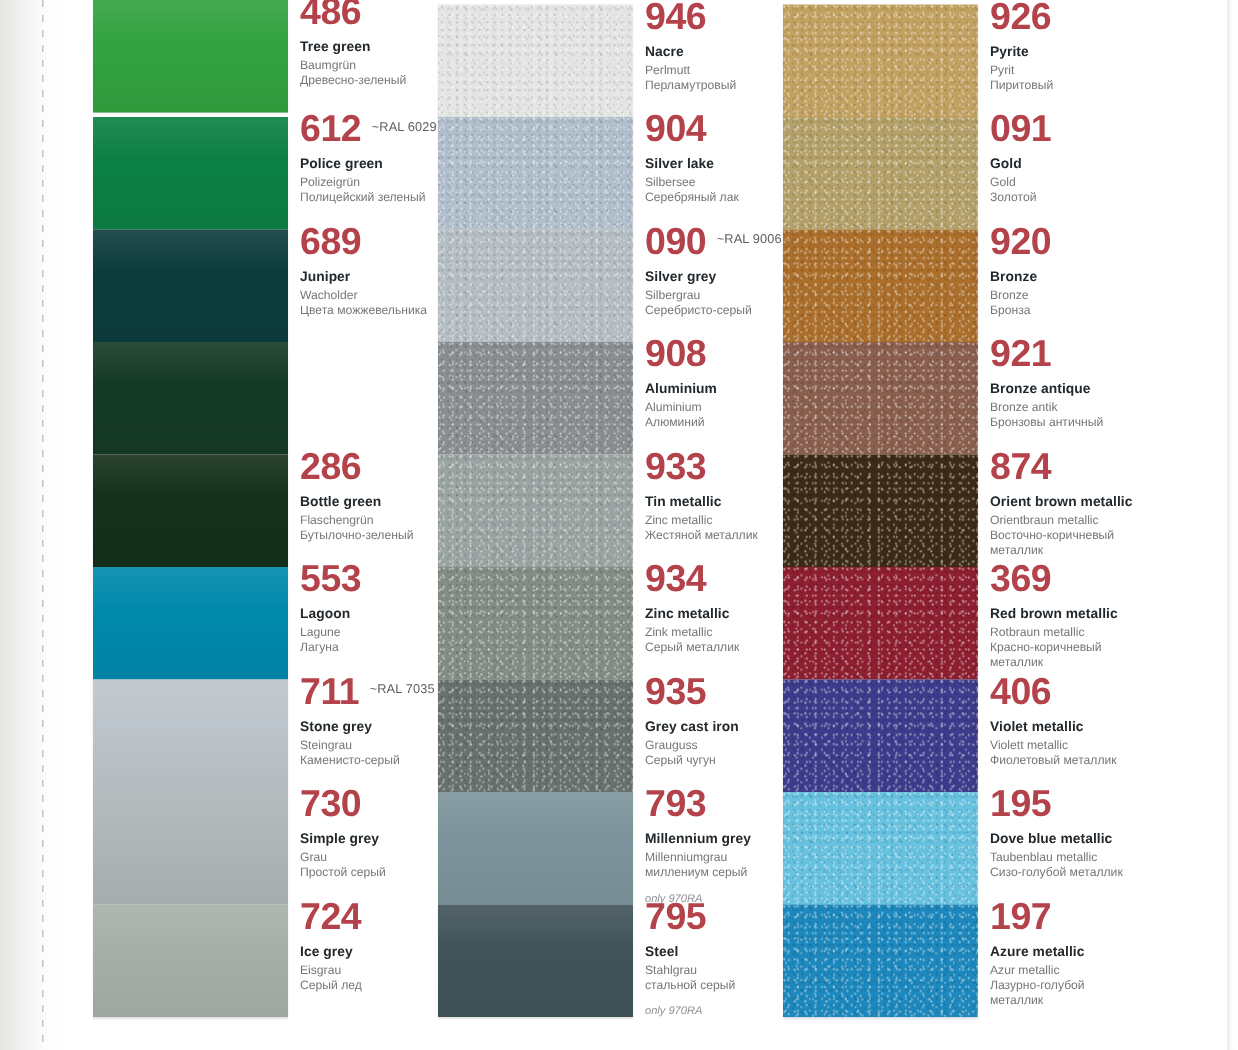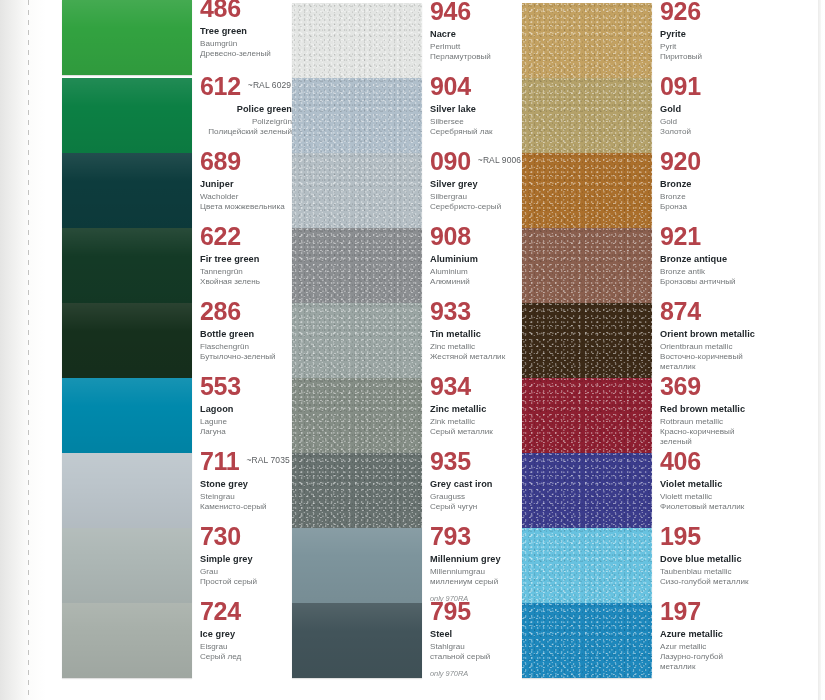--- a/index.html
+++ b/index.html
@@ -138,21 +138,21 @@
           </div>
           <div class="info">
             <div class="code-line">
               <div class="code">486</div>
             </div>
             <div class="name-en">Tree green</div>
             <div class="name-de">Baumgrün</div>
             <div class="name-ru">Древесно-зеленый</div>
           </div>
         </div>
-        <div class="row" style="top: 78px; text-align: right;">
+        <div class="row" style="top: 78px;">
           <div class="swatch-wrap">
             <div class="swatch gloss" style="background: rgb(12, 128, 68);"></div>
           </div>
           <div class="info">
             <div class="code-line">
               <div class="code">612</div>
               <div class="ral">~RAL 6029</div>
             </div>
             <div class="name-en">Police green</div>
             <div class="name-de">Polizeigrün</div>
@@ -168,28 +168,20 @@
               <div class="code">689</div>
             </div>
             <div class="name-en">Juniper</div>
             <div class="name-de">Wacholder</div>
             <div class="name-ru">Цвета можжевельника</div>
           </div>
         </div>
         <div class="row" style="top: 228px;">
           <div class="swatch-wrap">
             <div class="swatch gloss" style="background: rgb(20, 58, 38);"></div>
-          </div>
-          <div class="info">
-            <div class="code-line">
-              <div class="code">622</div>
-            </div>
-            <div class="name-en">Fir tree green</div>
-            <div class="name-de">Tannengrün</div>
-            <div class="name-ru">Хвойная зелень</div>
           </div>
         </div>
         <div class="row" style="top: 303px;">
           <div class="swatch-wrap">
             <div class="swatch gloss" style="background: rgb(22, 48, 29);"></div>
           </div>
           <div class="info">
             <div class="code-line">
               <div class="code">286</div>
             </div>
@@ -443,21 +435,21 @@
         <div class="row" style="top: 378px;">
           <div class="swatch-wrap">
             <div class="swatch metallic" style="background: rgb(142, 31, 49);"></div>
           </div>
           <div class="info">
             <div class="code-line">
               <div class="code">369</div>
             </div>
             <div class="name-en">Red brown metallic</div>
             <div class="name-de">Rotbraun metallic</div>
-            <div class="name-ru">Красно-коричневый зеленый</div>
+            <div class="name-ru">Красно-коричневый металлик</div>
           </div>
         </div>
         <div class="row" style="top: 453px;">
           <div class="swatch-wrap">
             <div class="swatch metallic" style="background: rgb(59, 60, 140);"></div>
           </div>
           <div class="info">
             <div class="code-line">
               <div class="code">406</div>
             </div>

